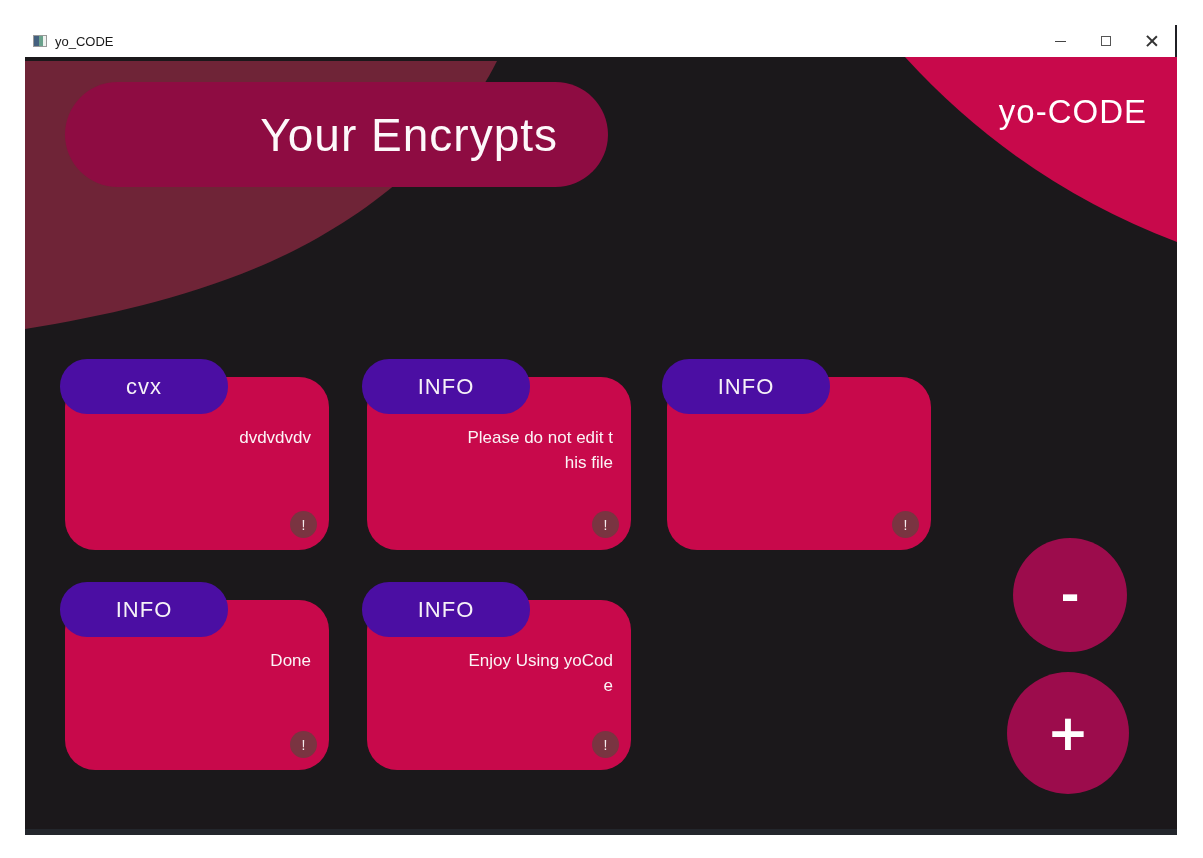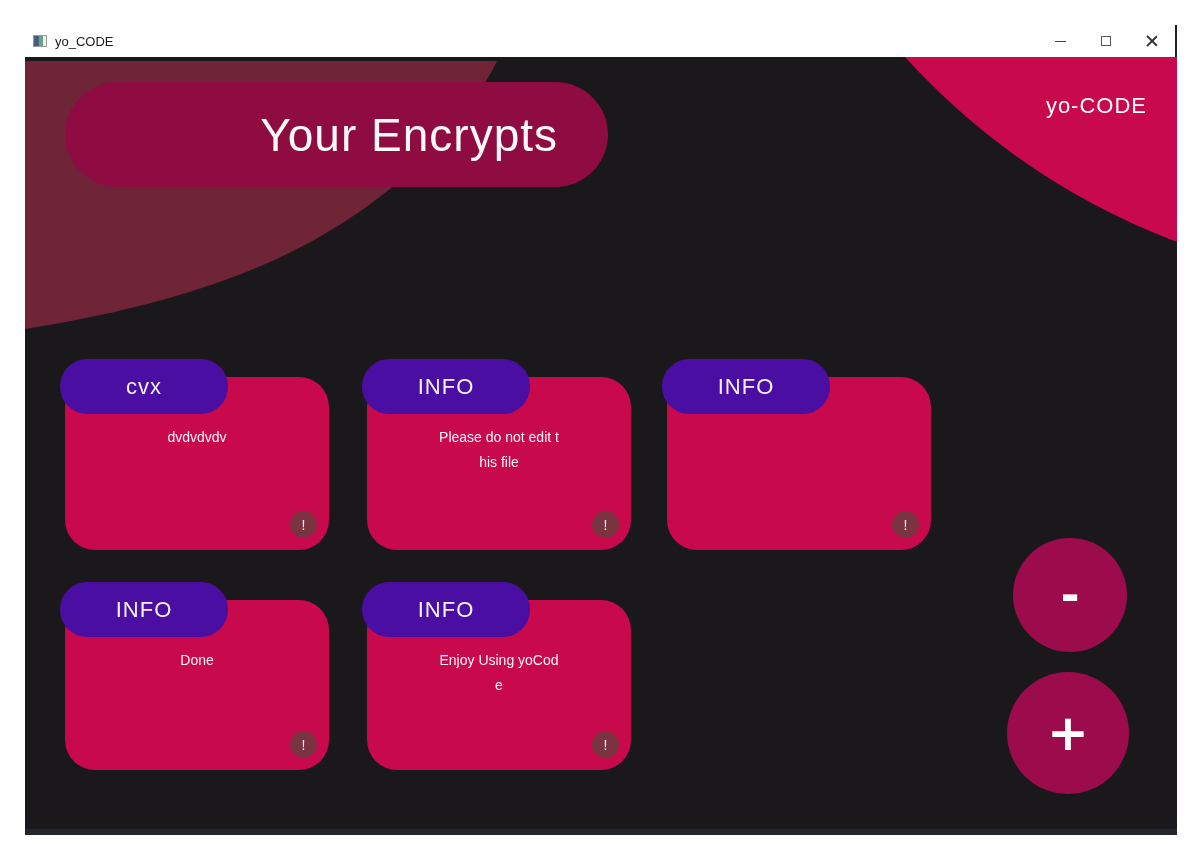--- a/index.html
+++ b/index.html
@@ -40,21 +40,21 @@
   .title-pill {
     position:absolute; left:40px; top:25px; width:543px; height:105px;
     background:#8E0C42; border-radius:53px;
     display:flex; align-items:center; justify-content:flex-end;
     padding-right:50px;
   }
   .title-pill span { color:#fdf8fa; font-size:46px; letter-spacing:1px; }
 
   .brand {
     position:absolute; right:30px; top:36px;
-    color:#ffffff; font-size:22px; letter-spacing:1px;
+    color:#ffffff; font-size:33px; letter-spacing:1px;
   }
 
   
   .card {
     position:absolute; width:264px; height:173px;
     background:#C8094B; border-radius:30px;
   }
   .c0 { left:40px;  top:320px; }
   .c1 { left:342px; top:320px; }
   .c2 { left:642px; top:320px; }
@@ -62,21 +62,21 @@
   .c4 { left:342px; top:543px; height:170px; }
 
   .card-tab {
     position:absolute; left:-5px; top:-18px; width:168px; height:55px;
     background:#4B0EA3; border-radius:27px;
     display:flex; align-items:center; justify-content:center;
     color:#f6f1f7; font-size:22px; letter-spacing:1px;
   }
   .card-msg {
     position:absolute; left:0; top:48px; width:100%;
-    text-align:center; color:#fbf4f6; font-size:14px; line-height:25px;
+    text-align:right; color:#fbf4f6; font-size:17px; line-height:25px;
     white-space:pre-line; padding:0 18px;
   }
   .card-badge {
     position:absolute; right:12px; bottom:12px; width:27px; height:27px;
     background:#7A3441; border-radius:50%;
     display:flex; align-items:center; justify-content:center;
     color:#f5e9ec; font-size:14px;
   }
 
   

